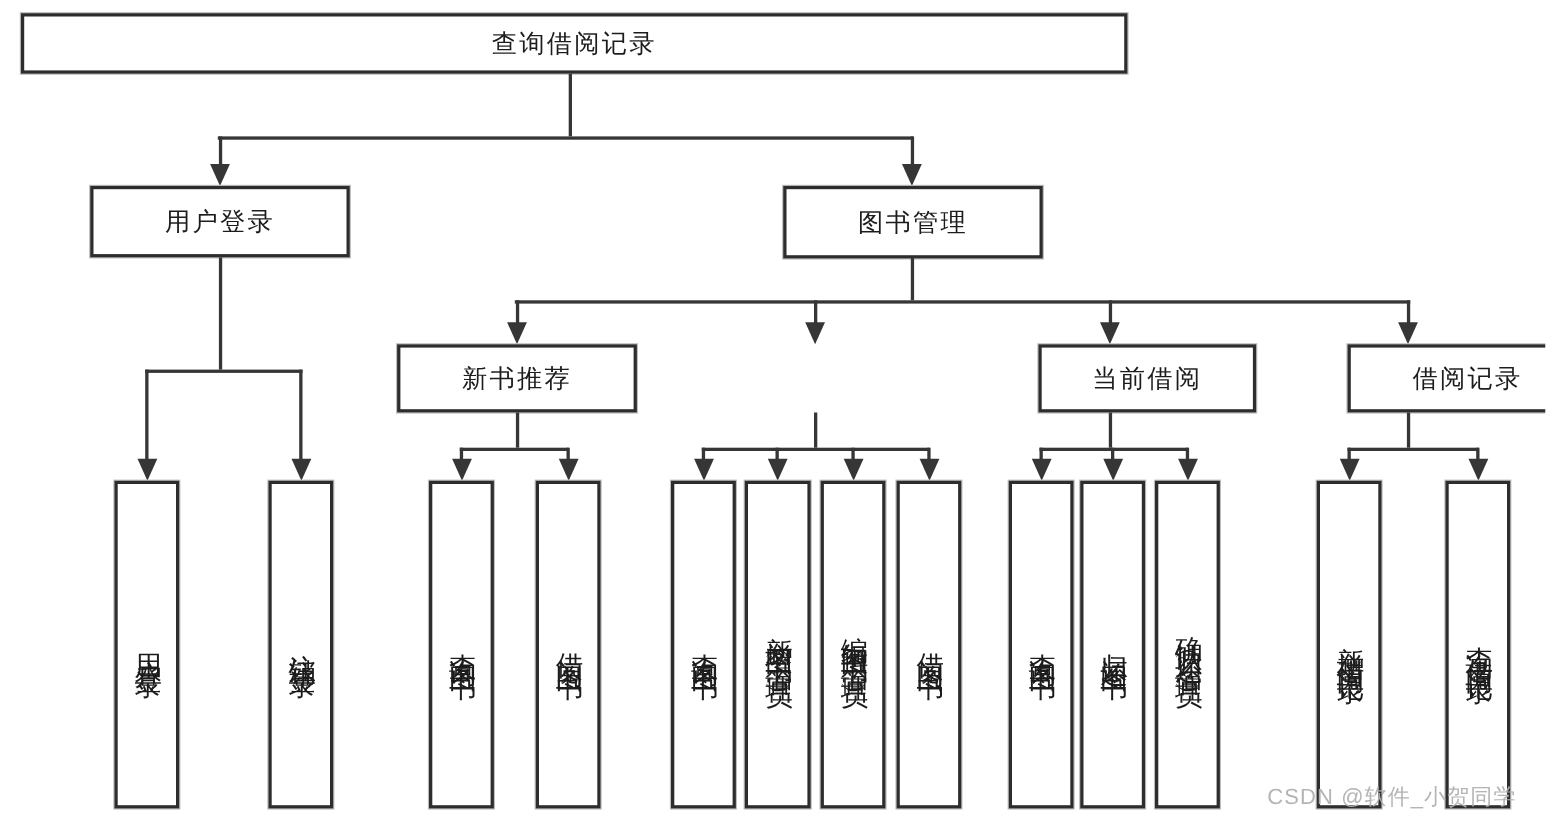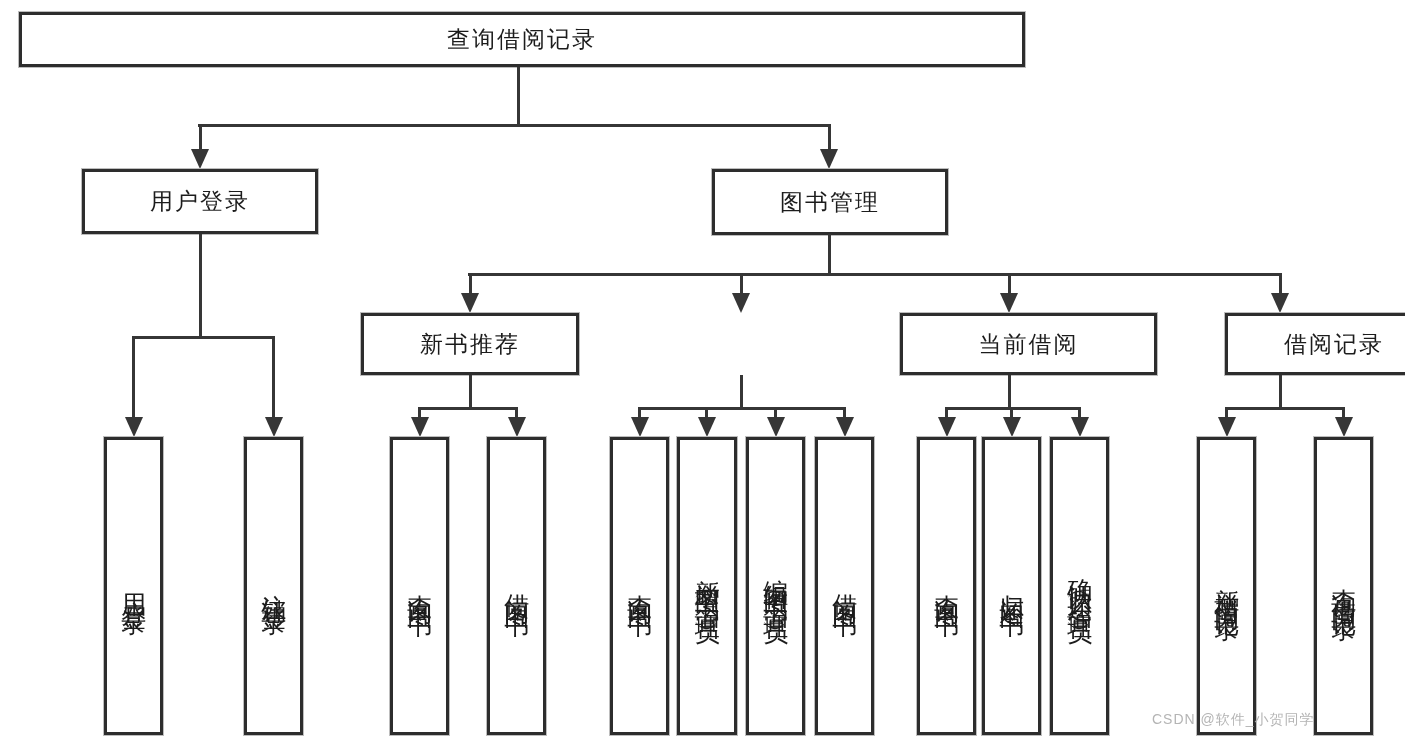--- a/index.html
+++ b/index.html
@@ -37,21 +37,21 @@
     position: absolute;
     width: 0; height: 0;
     border-left: 9px solid transparent;
     border-right: 9px solid transparent;
     border-top: 20px solid #363636;
   }
   .watermark {
     position: absolute;
     left: 1152px;
     top: 711px;
-    font-size: 14px;
+    font-size: 20px;
     color: rgba(176,176,176,0.95);
     letter-spacing: 1px;
     white-space: nowrap;
     z-index: 5;
   }
 </style>
 </head>
 <body>
 
 <div class="canvas">
@@ -88,21 +88,21 @@
   <div class="vline" style="left:740px; top:273px; height:22px;"></div>
   <div class="arrowhead" style="left:732px; top:293px;"></div>
   <div class="vline" style="left:1008px; top:273px; height:22px;"></div>
   <div class="arrowhead" style="left:1000px; top:293px;"></div>
   <div class="vline" style="left:1279px; top:273px; height:22px;"></div>
   <div class="arrowhead" style="left:1271px; top:293px;"></div>
 
   <div class="node" style="left:361px; top:313px; width:218px; height:62px;">
     <span>新书推荐</span>
   </div>
-  <div class="node" style="left:900px; top:313px; width:257px; height:62px;">
+  <div class="node" style="left:944px; top:313px; width:198px; height:62px;">
     <span>当前借阅</span>
   </div>
   <div class="node" style="left:1225px; top:313px; width:218px; height:62px;">
     <span>借阅记录</span>
   </div>
 
   <div class="vline" style="left:469px; top:375px; height:32px;"></div>
   <div class="hline" style="left:418px; top:407px; width:99px;"></div>
   <div class="vline" style="left:418px; top:407px; height:12px;"></div>
   <div class="arrowhead" style="left:411px; top:417px;"></div>

